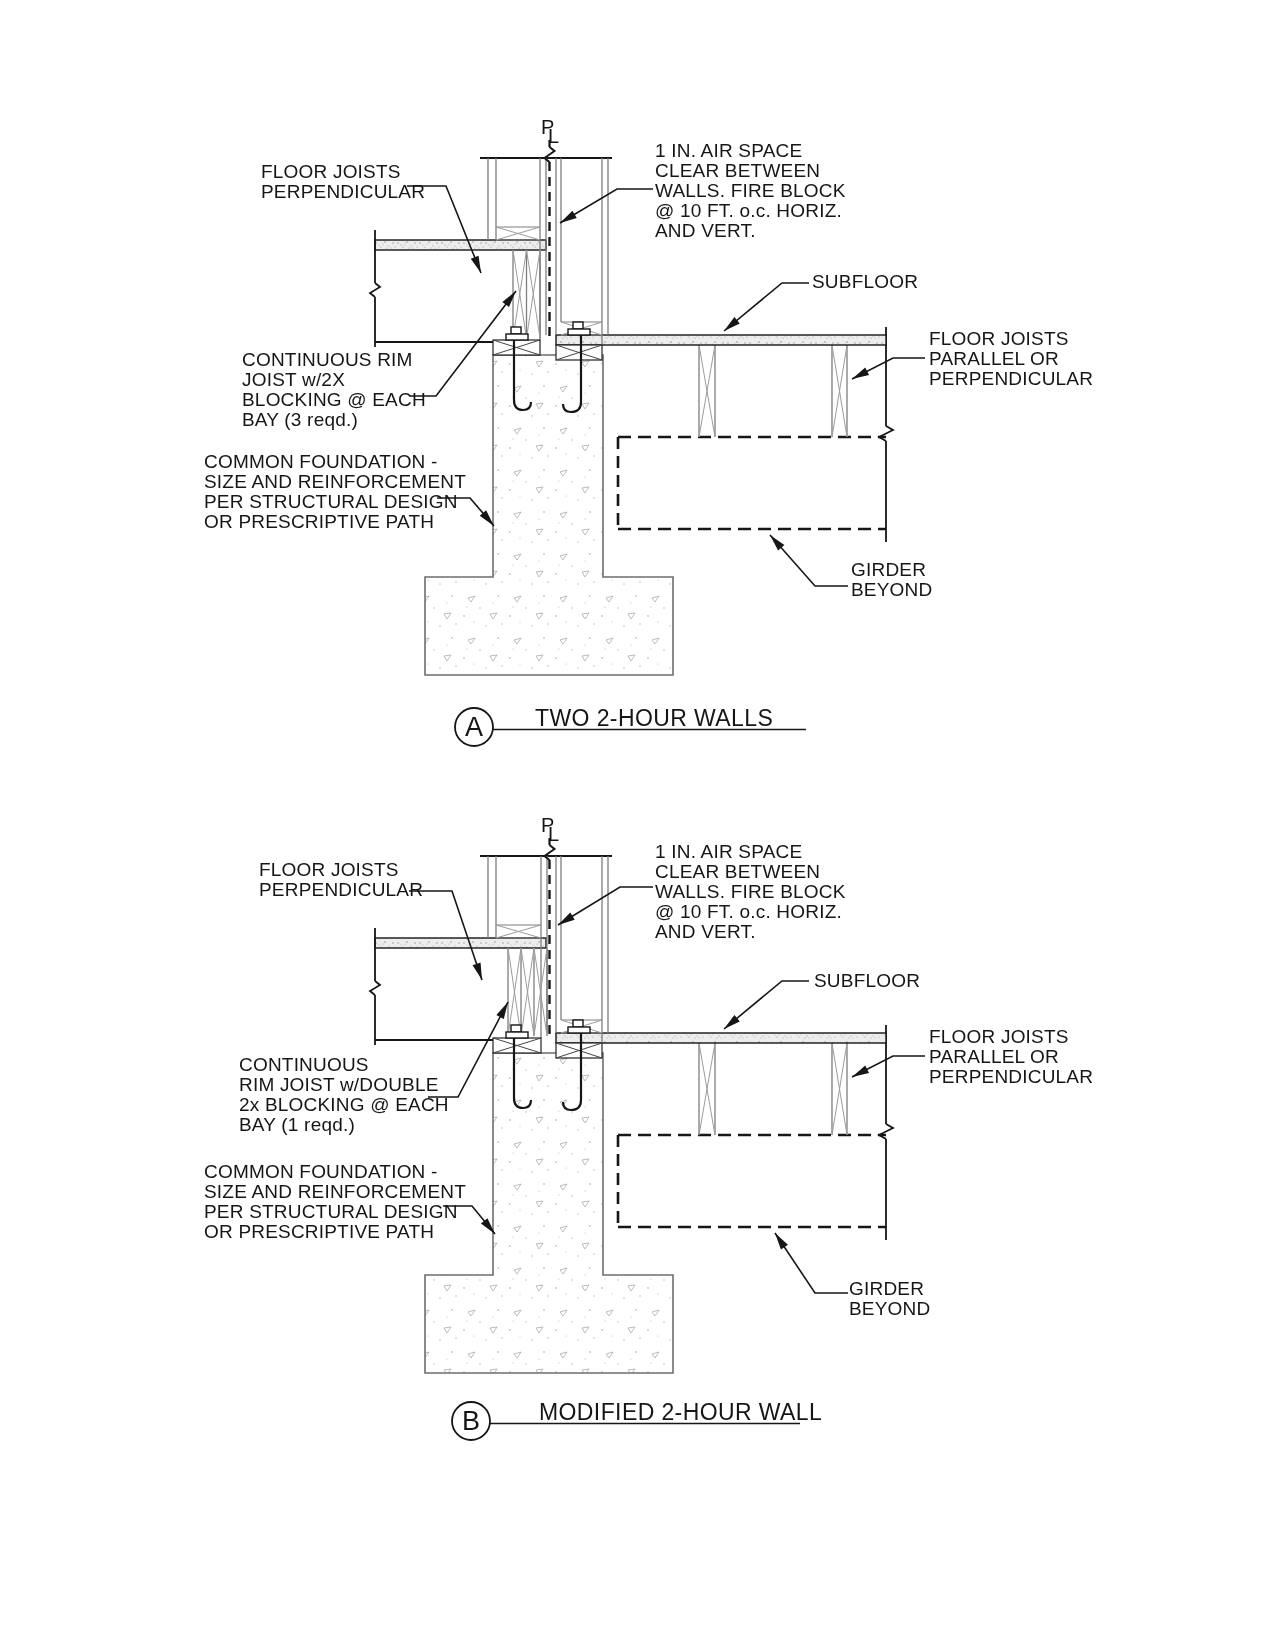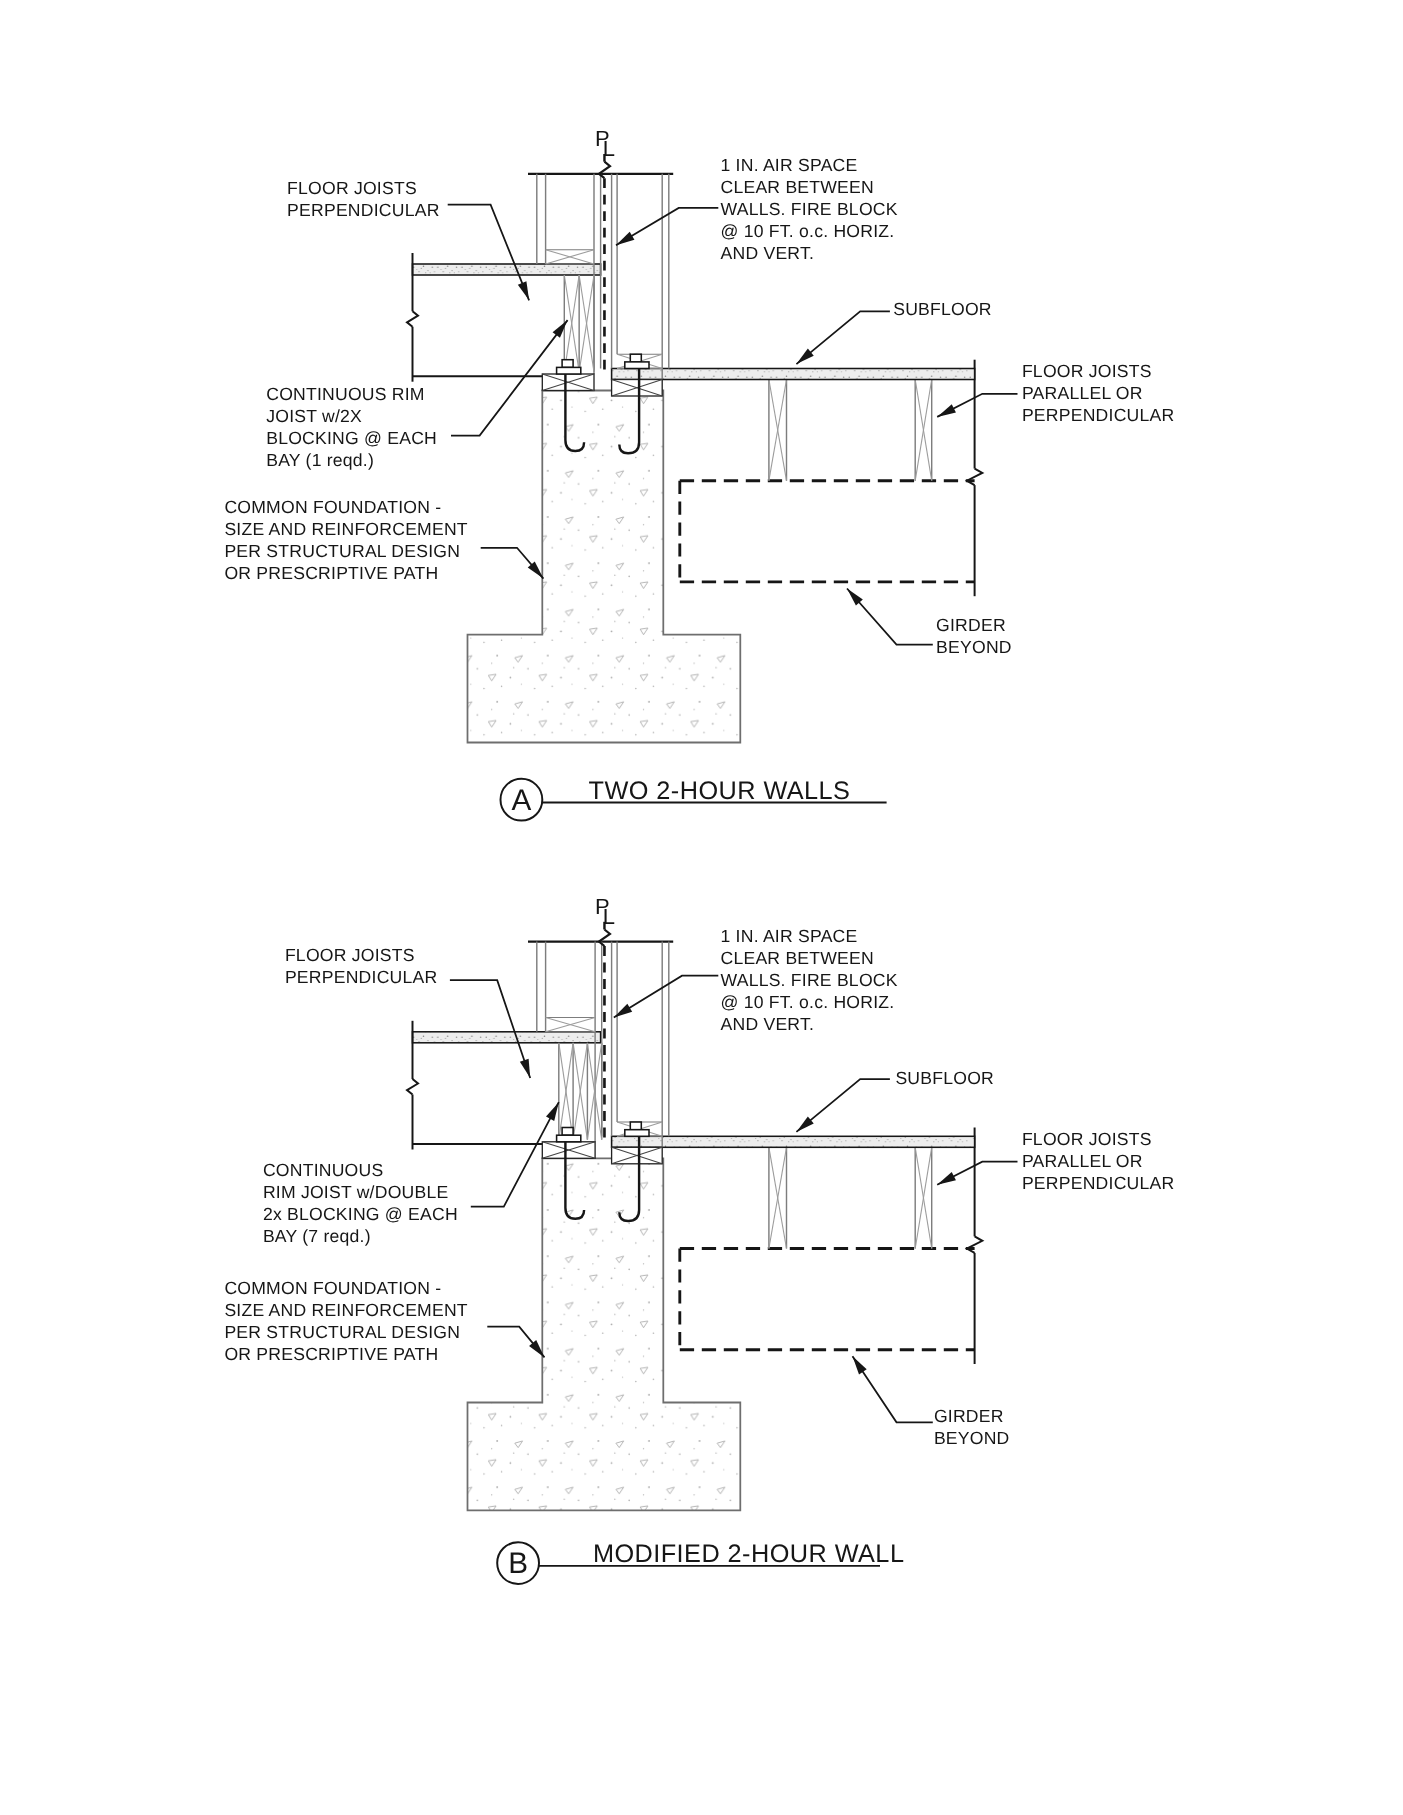--- a/index.html
+++ b/index.html
@@ -1,20 +1,20 @@
 <!DOCTYPE html>
 <html><head>
 <meta charset="utf-8">
 <style>
   html,body{margin:0;padding:0}
   body{width:1275px;height:1650px;position:relative;background:#ffffff;
        font-family:"Liberation Sans",sans-serif;overflow:hidden}
   #sheet{position:absolute;left:0;top:0;width:1275px;height:1650px}
   #linework{position:absolute;left:0;top:0}
-  .lbl{position:absolute;font-size:16px;line-height:20px;color:#161616;
+  .lbl{position:absolute;font-size:19px;line-height:20px;color:#161616;
        white-space:pre-line;letter-spacing:.2px}
   .title{position:absolute;font-size:23px;color:#161616;letter-spacing:.4px;white-space:nowrap}
   .bubble{position:absolute;width:40px;text-align:center;font-size:27px;color:#161616}
   .plchar{position:absolute;font-size:20px;color:#161616}
 </style>
 </head>
 <body>
 
 <div id="sheet">
 
@@ -293,21 +293,21 @@
 WALLS.  FIRE BLOCK
 @ 10 FT. o.c. HORIZ.
 AND VERT.</div>
   <div class="lbl" style="left:812px;top:272px">SUBFLOOR</div>
   <div class="lbl" style="left:929px;top:329px">FLOOR JOISTS
 PARALLEL OR
 PERPENDICULAR</div>
   <div class="lbl" style="left:242px;top:350px">CONTINUOUS RIM
 JOIST w/2X
 BLOCKING @ EACH
-BAY (1 reqd.)</div>
+BAY (3 reqd.)</div>
   <div class="lbl" style="left:204px;top:452px">COMMON FOUNDATION -
 SIZE AND REINFORCEMENT
 PER STRUCTURAL DESIGN
 OR PRESCRIPTIVE PATH</div>
   <div class="lbl" style="left:851px;top:560px">GIRDER
 BEYOND</div>
 
   <div class="bubble" style="left:454px;top:712px">A</div>
   <div class="title" style="left:535px;top:705px">TWO 2-HOUR WALLS</div>
 
@@ -321,21 +321,21 @@
 WALLS.  FIRE BLOCK
 @ 10 FT. o.c. HORIZ.
 AND VERT.</div>
   <div class="lbl" style="left:814px;top:971px">SUBFLOOR</div>
   <div class="lbl" style="left:929px;top:1027px">FLOOR JOISTS
 PARALLEL OR
 PERPENDICULAR</div>
   <div class="lbl" style="left:239px;top:1055px">CONTINUOUS
 RIM JOIST w/DOUBLE
 2x BLOCKING @ EACH
-BAY (7 reqd.)</div>
+BAY (1 reqd.)</div>
   <div class="lbl" style="left:204px;top:1162px">COMMON FOUNDATION -
 SIZE AND REINFORCEMENT
 PER STRUCTURAL DESIGN
 OR PRESCRIPTIVE PATH</div>
   <div class="lbl" style="left:849px;top:1279px">GIRDER
 BEYOND</div>
 
   <div class="bubble" style="left:451px;top:1406px">B</div>
   <div class="title" style="left:539px;top:1399px">MODIFIED 2-HOUR WALL</div>
 </div>

